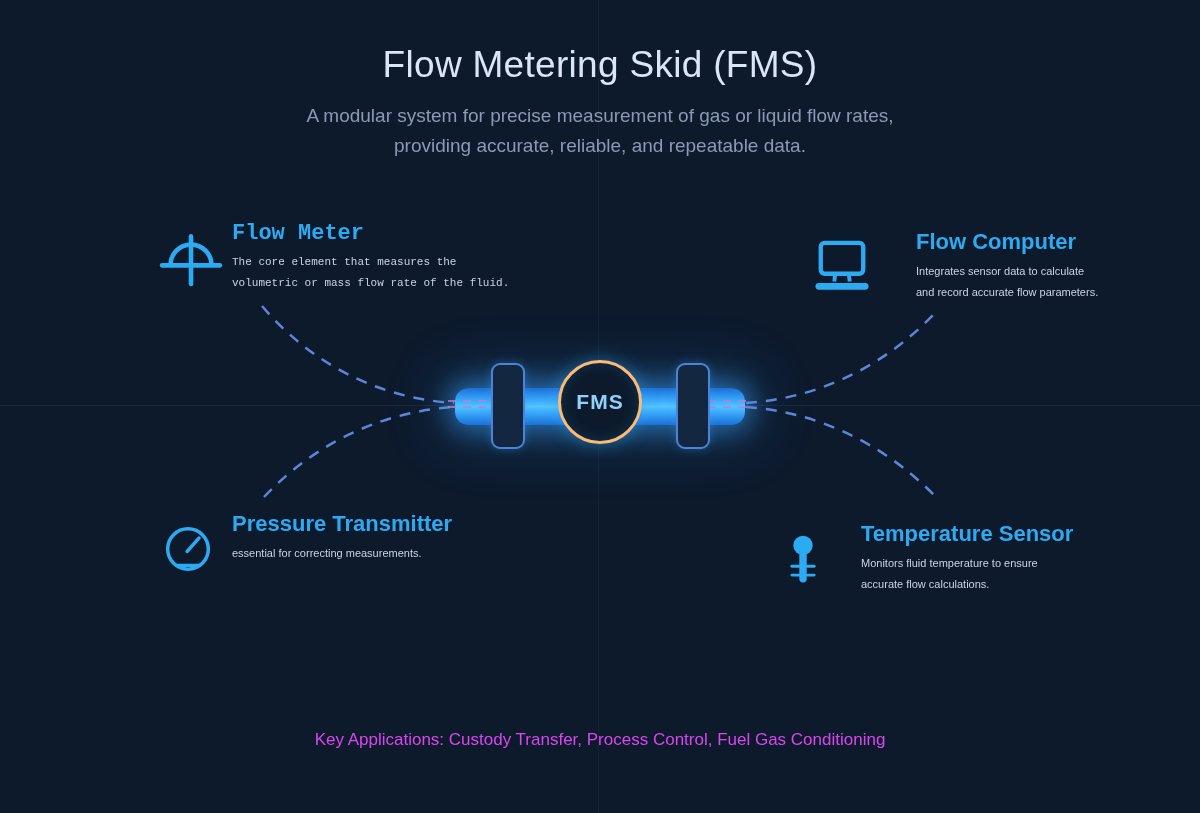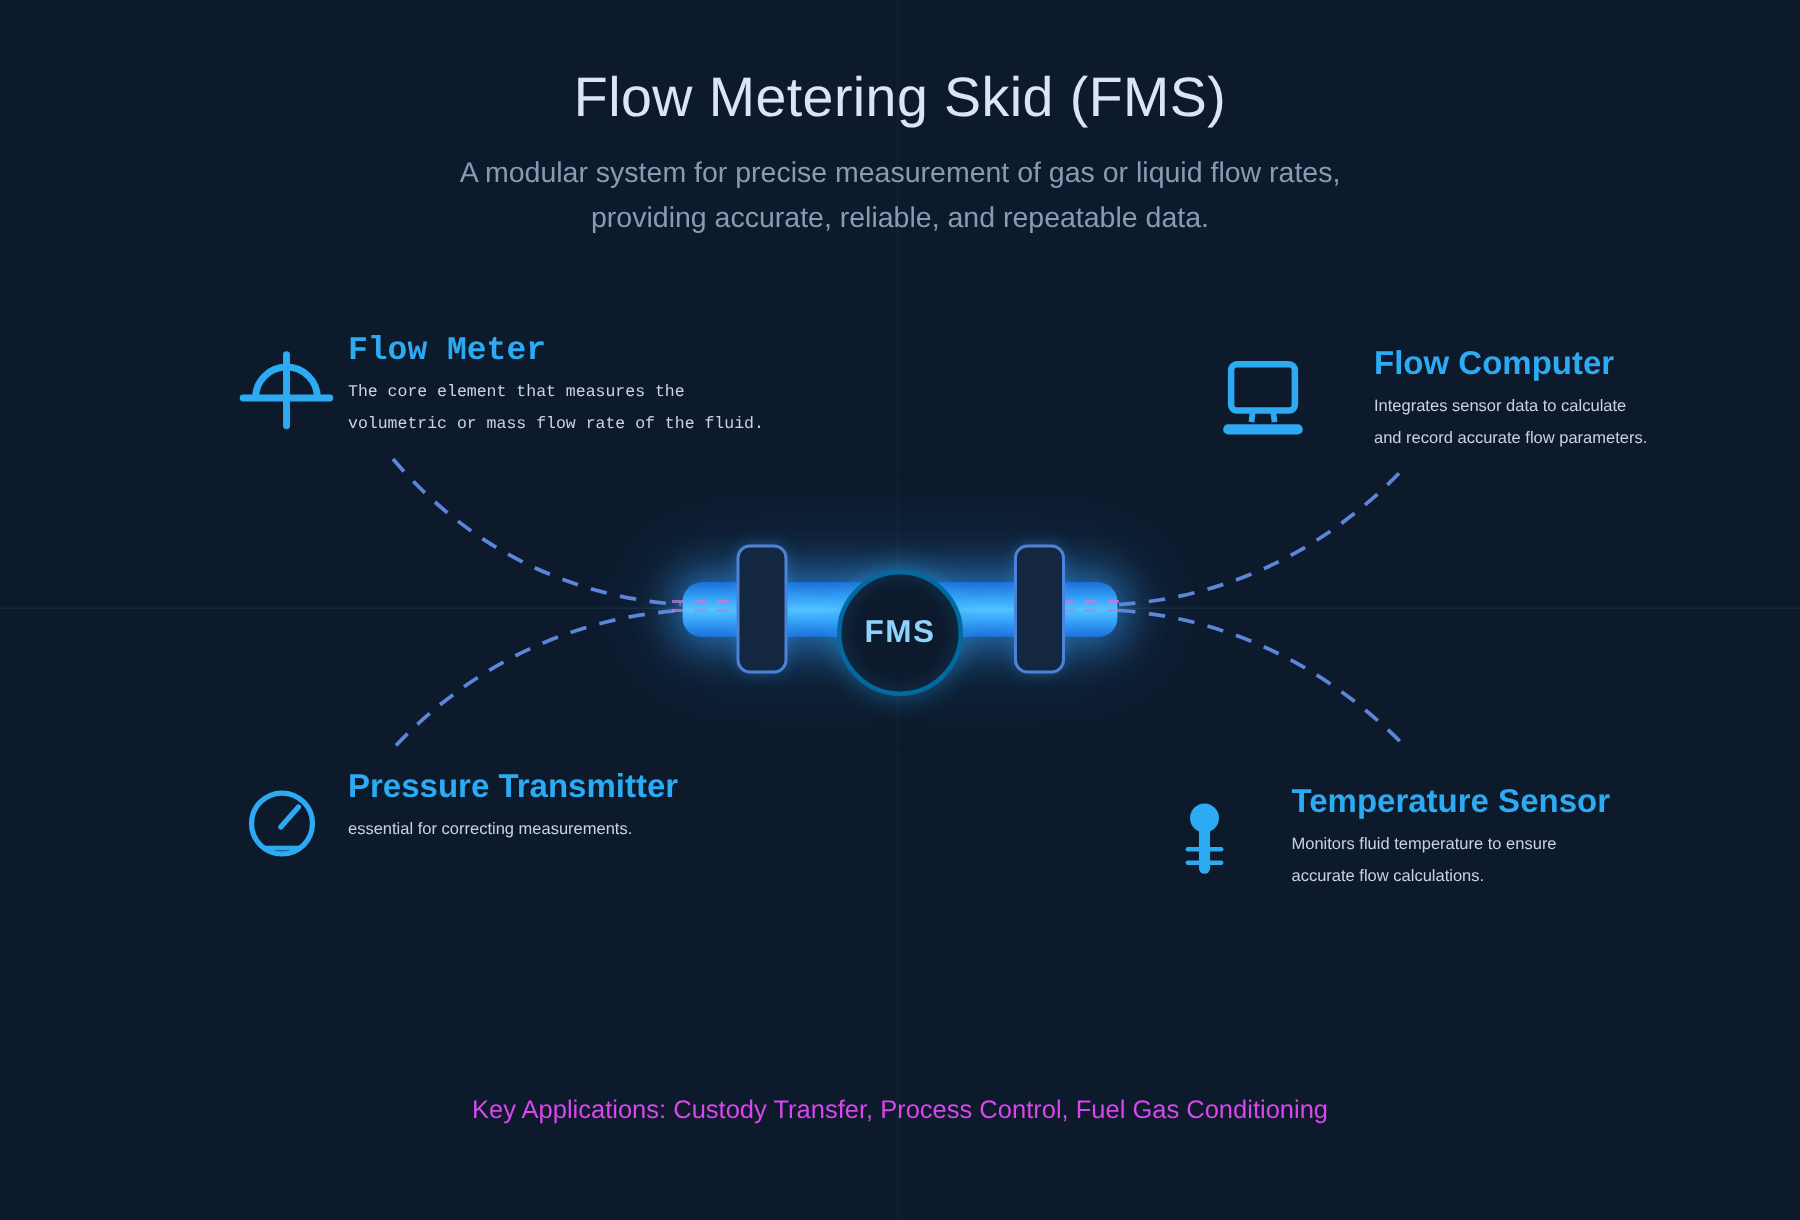--- a/index.html
+++ b/index.html
@@ -52,22 +52,22 @@
     box-shadow:0 0 26px 6px rgba(56,162,255,0.55), 0 0 60px 14px rgba(56,162,255,0.22);
   }
   .flange {
     position:absolute; top:363px; width:34px; height:86px;
     background:#142740; border:2px solid #4d82d9; border-radius:9px;
     box-shadow:0 0 10px rgba(56,162,255,0.30);
   }
   .flange.left  { left:491px; }
   .flange.right { left:676px; }
   .fms-circle {
-    position:absolute; left:558px; top:380px; width:84px; height:84px;
-    border-radius:50%; background:#0d1a2c; border:3px solid #0369a1;
+    position:absolute; left:558px; top:360px; width:84px; height:84px;
+    border-radius:50%; background:#0d1a2c; border:3px solid #fdba74;
     display:flex; align-items:center; justify-content:center;
     font-size:21px; font-weight:700; letter-spacing:1px; color:#8fd2fb;
     box-shadow:0 0 18px rgba(43,167,239,0.45), inset 0 0 14px rgba(43,167,239,0.18);
   }
 
   .connectors { position:absolute; left:0; top:0; width:1200px; height:813px; pointer-events:none; }
 
   .footer {
     position:absolute; top:730px; left:0; width:1200px;
     text-align:center; font-size:17px; color:#d946ef;

